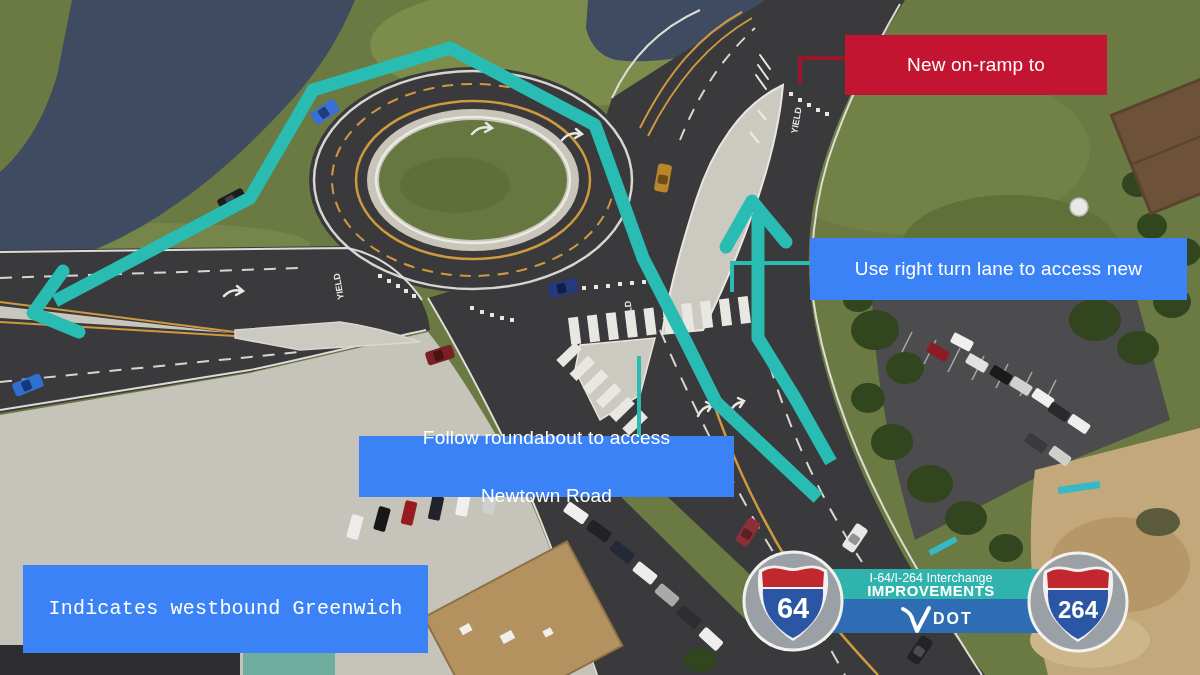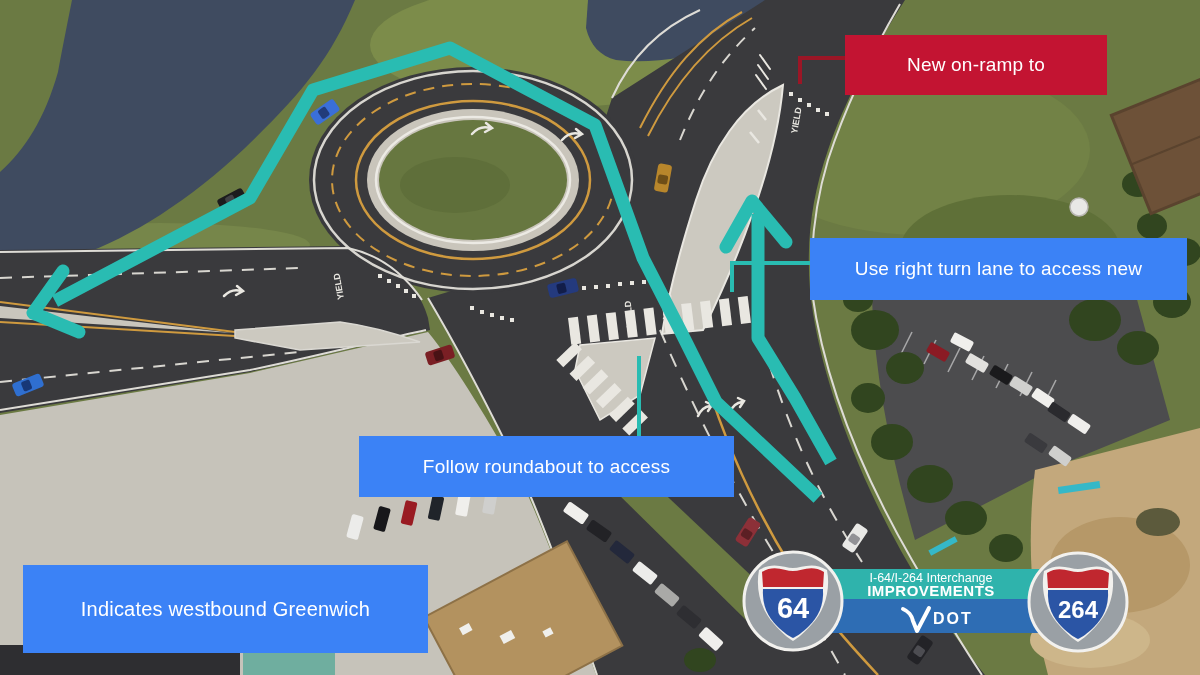--- a/index.html
+++ b/index.html
@@ -11,21 +11,21 @@
   .callout{
     position:absolute;color:#fff;text-align:center;
     display:flex;flex-direction:column;justify-content:center;
     font-size:19px;line-height:1.32;letter-spacing:.2px;gap:33px;
   }
   .callout.teal{background:#3b82f6;}
   .callout.red{background:#C31432;}
   #callout-new-onramp{left:845px;top:35px;width:262px;height:60px;}
   #callout-right-turn{left:810px;top:238px;width:377px;height:62px;}
   #callout-follow{left:337px;top:436px;width:375px;height:61px;margin-left:22px;}
-  #callout-legend{left:23px;top:565px;width:405px;height:88px;font-size:20px;}
+  #callout-legend{left:23px;top:565px;width:405px;height:88px;font-size:20px;font-family:Liberation Mono, monospace;}
 </style>
 </head>
 <body>
 
 <div id="stage">
 
   <svg width="1200" height="675" viewBox="0 0 1200 675">
 
     <rect width="1200" height="675" fill="#6b7a43"></rect>
     <ellipse cx="560" cy="45" rx="190" ry="62" fill="#7c8c4a"></ellipse>
@@ -374,19 +374,20 @@
   <div class="callout red" id="callout-new-onramp">
     <div>New on-ramp to</div>
   </div>
 
   <div class="callout teal" id="callout-right-turn">
     <div>Use right turn lane to access new</div>
   </div>
 
   <div class="callout teal" id="callout-follow">
     <div>Follow roundabout to access</div>
+    <div>Newtown Road</div>
   </div>
 
   <div class="callout teal" id="callout-legend">
     <div>Indicates westbound Greenwich</div>
   </div>
 
 </div>
 
 </body></html>

